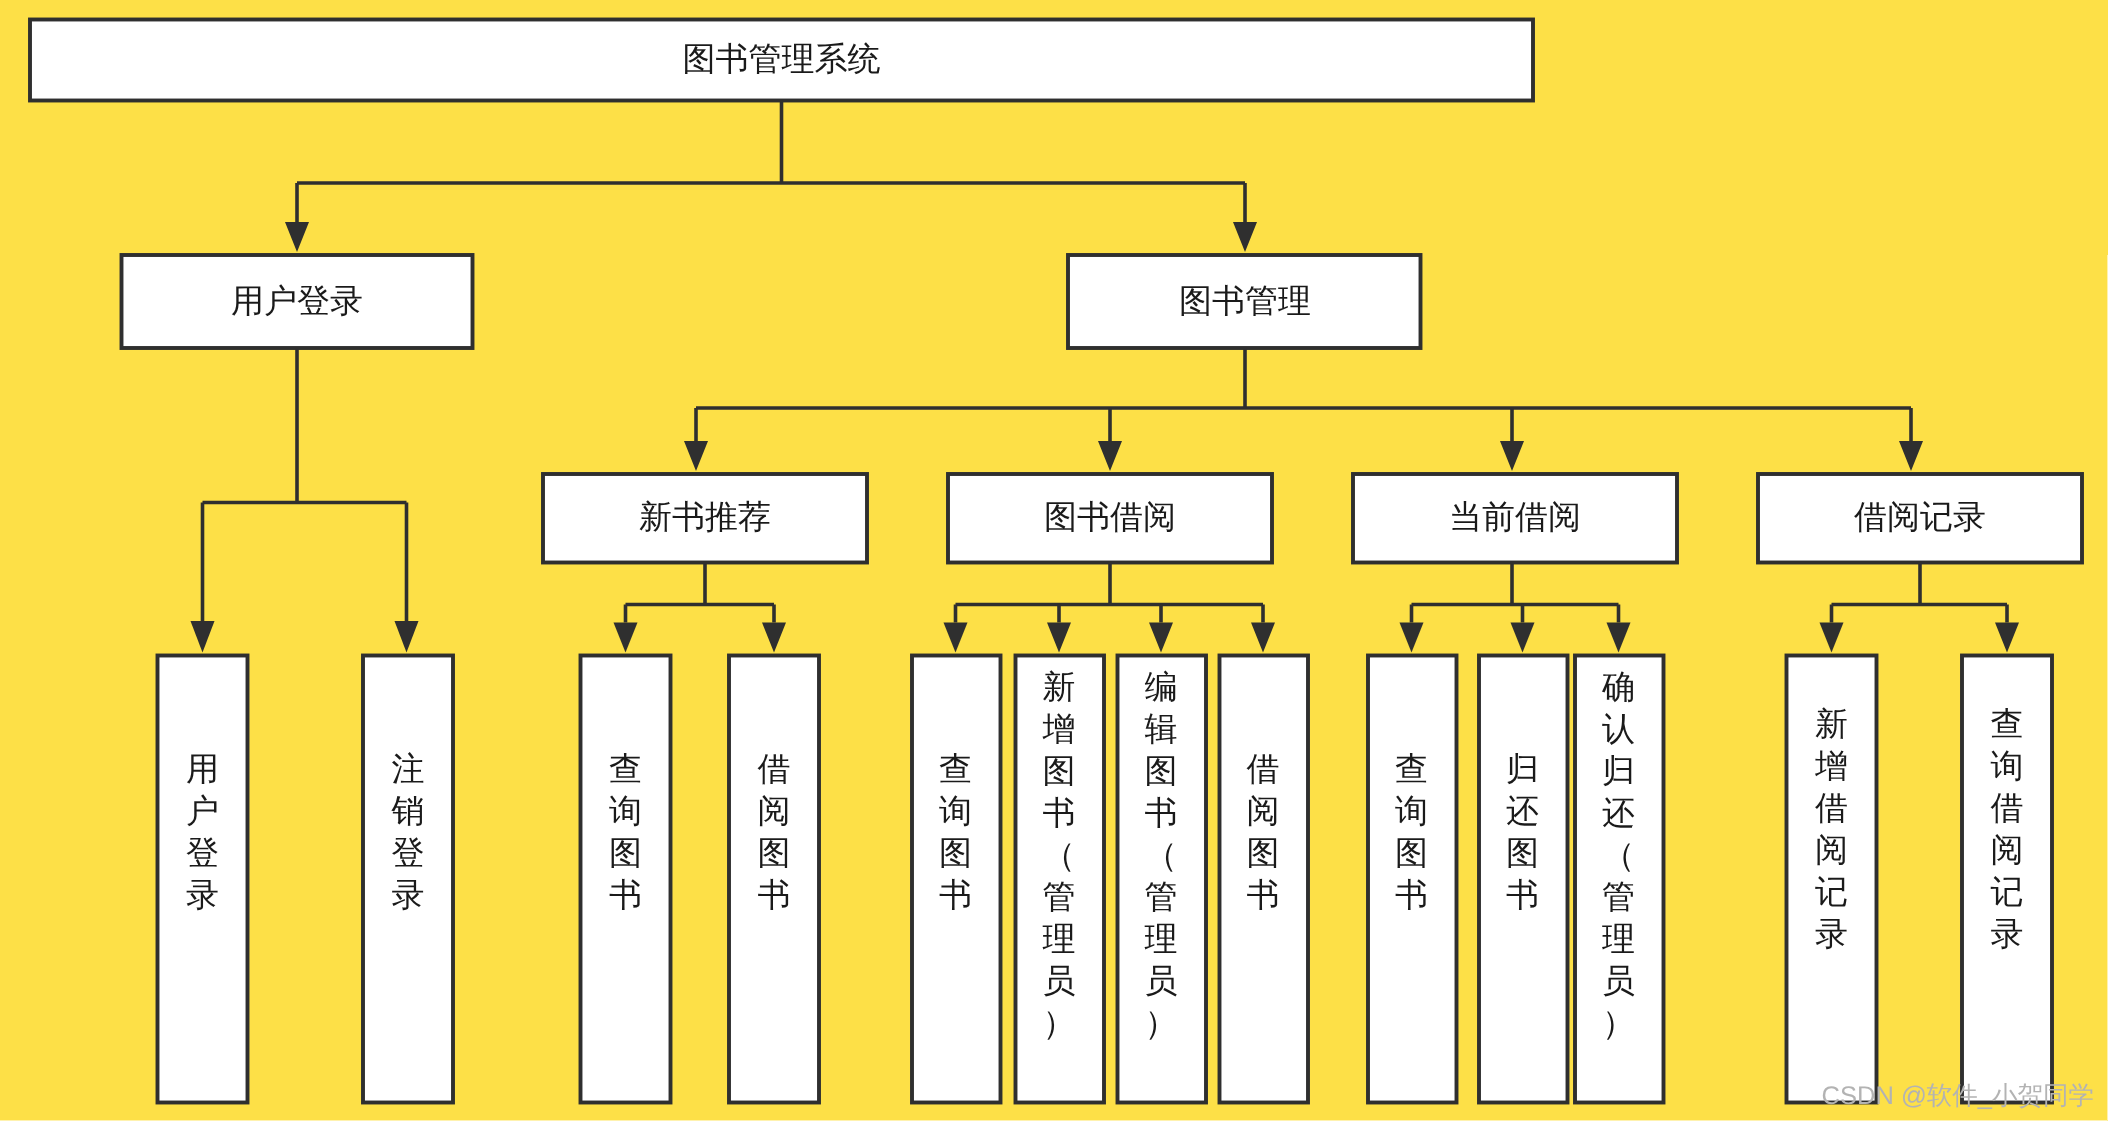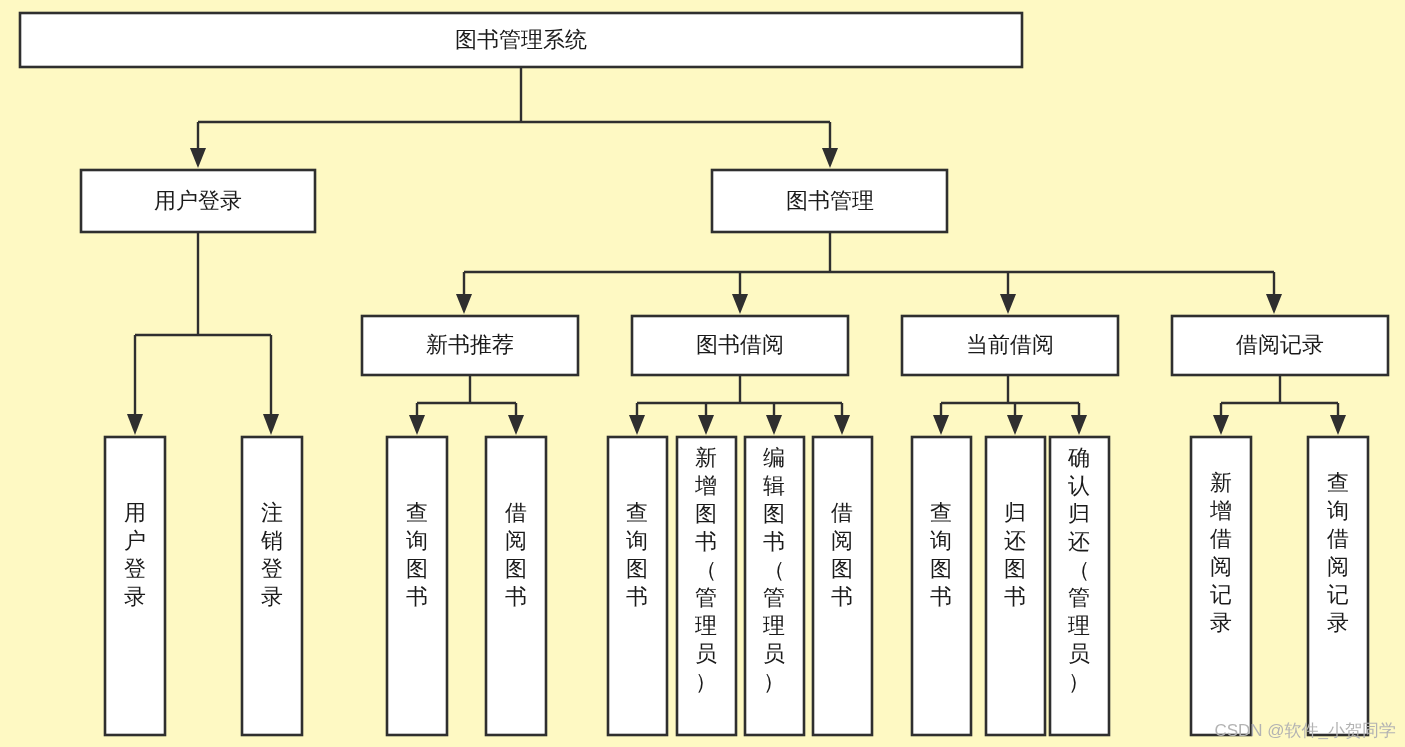--- a/index.html
+++ b/index.html
@@ -8,21 +8,21 @@
     padding: 0;
     background: #ffffff;
   }
   body {
     font-family: "Liberation Sans", "DejaVu Sans", sans-serif;
   }
   #diagram-root {
     position: relative;
     width: 1405px;
     height: 747px;
-    background: #fef9c3;
+    background: #fde047;
     overflow: hidden;
   }
   svg.diagram-canvas {
     position: absolute;
     left: 0;
     top: 0;
     width: 1405px;
     height: 747px;
     display: block;
   }

